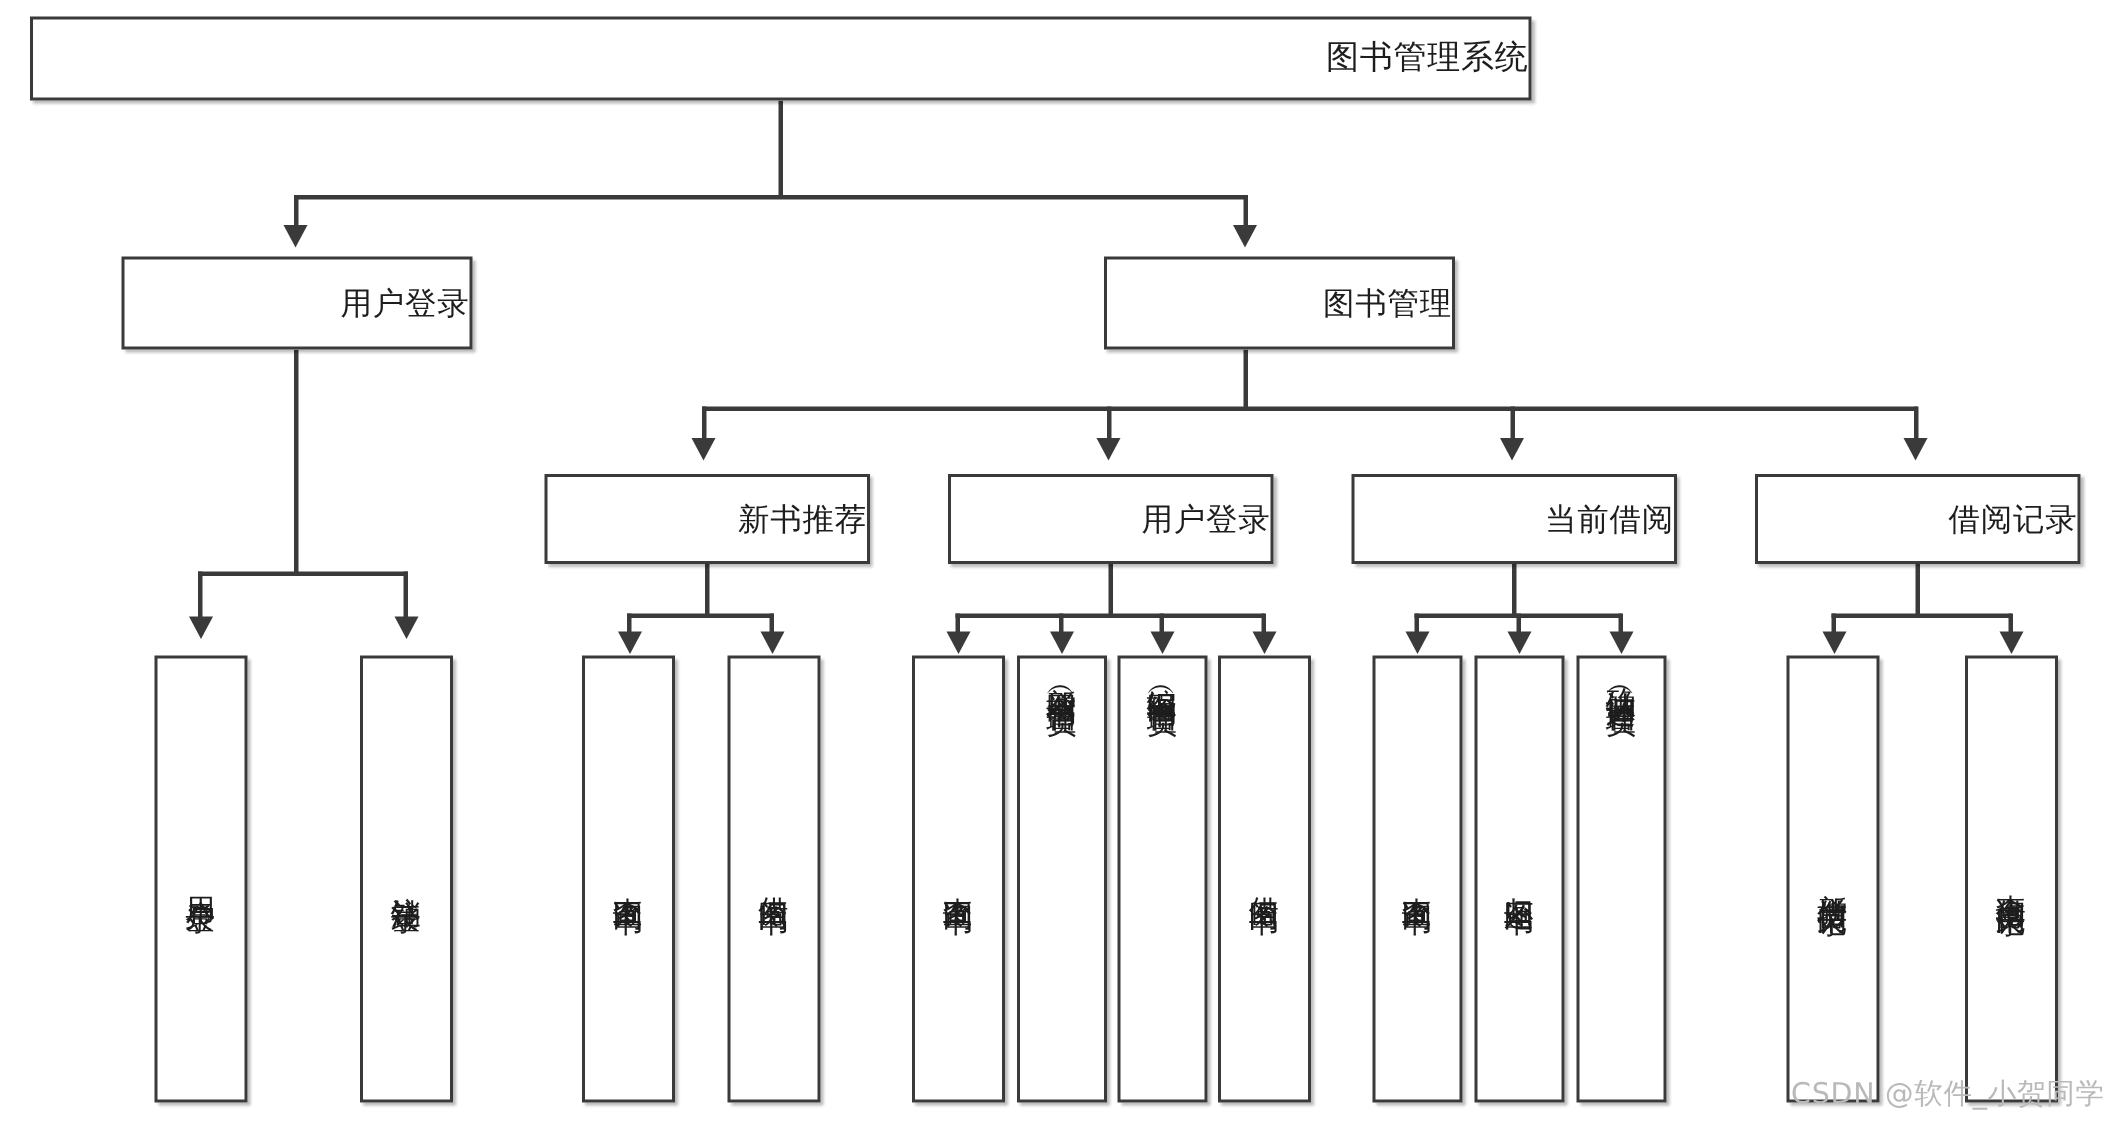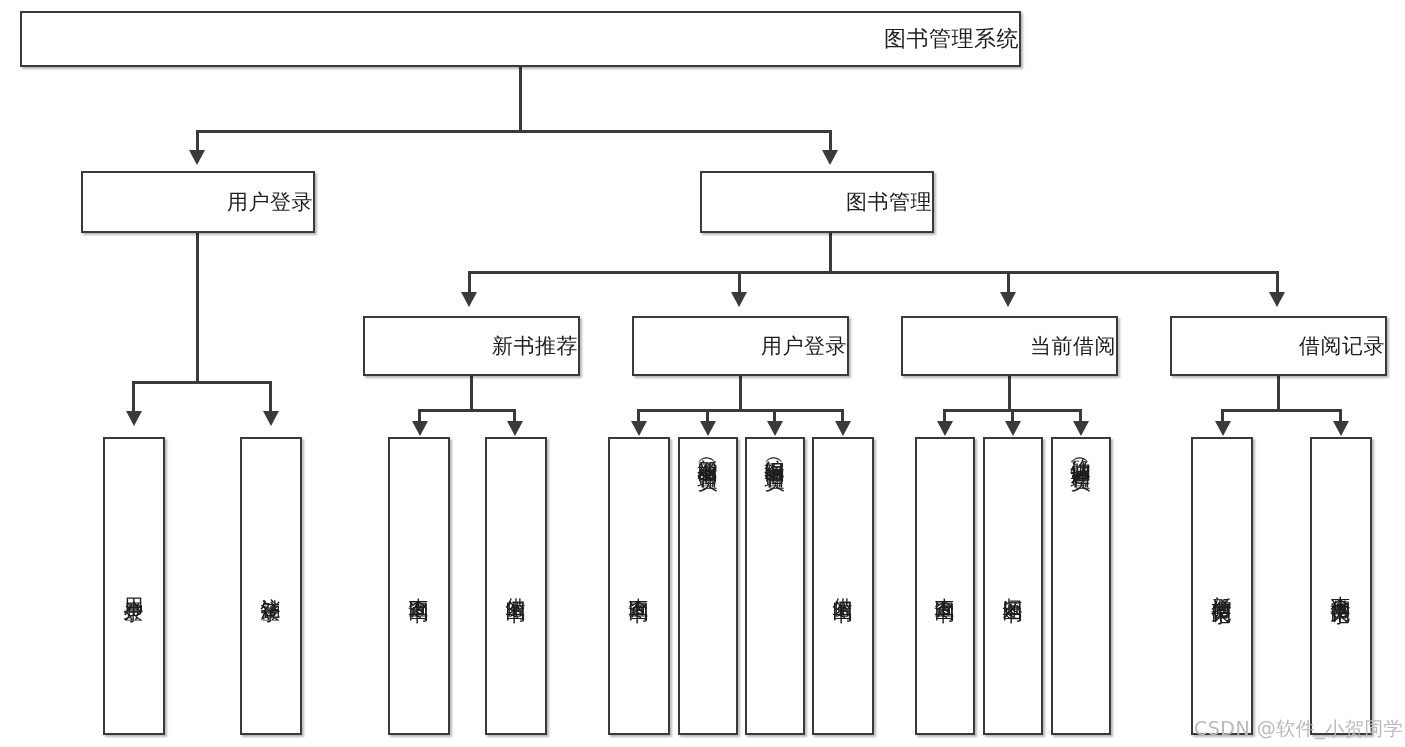--- a/index.html
+++ b/index.html
@@ -151,21 +151,21 @@
   <div class="conn vline" style="left:1339px; top:409px; width:3px; height:14px;"></div>
   <div class="arrow" style="left:1333px; top:421px;"></div>
 
   <div class="node horiz root" style="left:20px; top:11px; width:1001px; height:56px;">
     <span class="label">图书管理系统</span>
   </div>
 
   <div class="node horiz" style="left:81px; top:171px; width:234px; height:62px;">
     <span class="label">用户登录</span>
   </div>
-  <div class="node horiz" style="left:700px; top:171px; width:234px; height:62px;">
+  <div class="node horiz" style="left:736px; top:171px; width:234px; height:62px;">
     <span class="label">图书管理</span>
   </div>
 
   <div class="node horiz" style="left:363px; top:316px; width:217px; height:60px;font-family:Liberation Serif, serif;">
     <span class="label">新书推荐</span>
   </div>
   <div class="node horiz" style="left:632px; top:316px; width:217px; height:60px;">
     <span class="label">用户登录</span>
   </div>
   <div class="node horiz" style="left:1170px; top:316px; width:217px; height:60px;">

